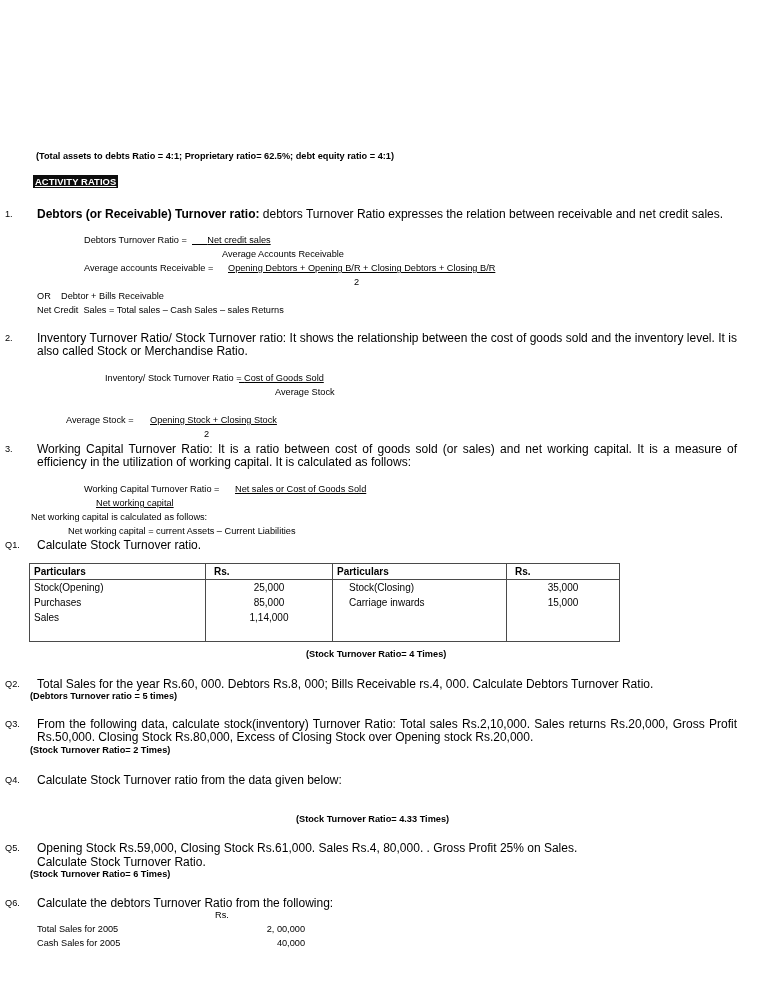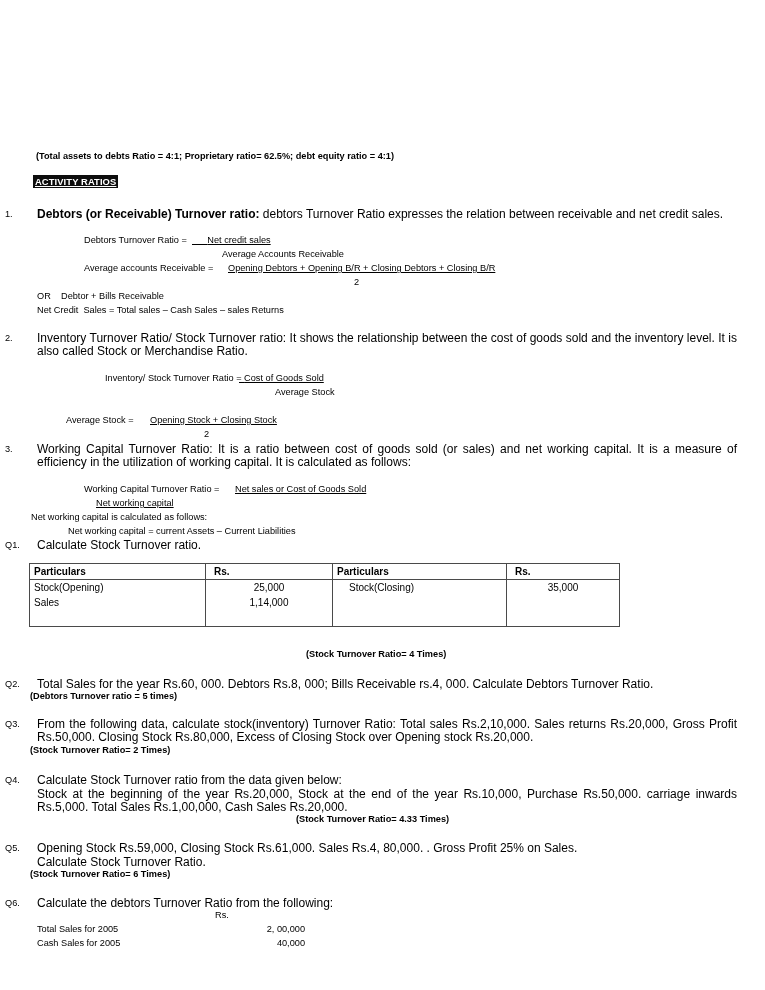--- a/index.html
+++ b/index.html
@@ -159,20 +159,26 @@
       <th style="width:165px;">Particulars</th>
       <th style="width:100px;" class="hdr-amt">Rs.</th>
     </tr>
     <tr>
       <td class="nb">Stock(Opening)</td>
       <td class="nb amt">25,000</td>
       <td class="nb ind">Stock(Closing)</td>
       <td class="nb amt-r">35,000</td>
     </tr>
     <tr>
+      <td class="nb">Purchases</td>
+      <td class="nb amt">85,000</td>
+      <td class="nb ind">Carriage inwards</td>
+      <td class="nb amt-r">15,000</td>
+    </tr>
+    <tr>
       <td class="nb">Sales</td>
       <td class="nb amt">1,14,000</td>
       <td class="nb ind"></td>
       <td class="nb amt-r"></td>
     </tr>
     <tr class="pad-row">
       <td></td>
       <td></td>
       <td></td>
       <td></td>
@@ -185,21 +191,20 @@
   <div class="num" style="top:678px;">Q2.</div>
   <div class="body-txt" style="top:678px; width:700px;">Total Sales for the year Rs.60, 000. Debtors Rs.8, 000; Bills Receivable rs.4, 000. Calculate Debtors Turnover Ratio.</div>
   <div class="t b" style="left:30px; top:692px;">(Debtors Turnover ratio = 5 times)</div>
 
   <div class="num" style="top:718px;">Q3.</div>
   <div class="body-txt just" style="top:718px; width:700px;">From the following data, calculate stock(inventory) Turnover Ratio: Total sales Rs.2,10,000. Sales returns Rs.20,000, Gross Profit Rs.50,000. Closing Stock Rs.80,000, Excess of  Closing Stock over Opening stock Rs.20,000.</div>
   <div class="t b" style="left:30px; top:746px;">(Stock Turnover Ratio= 2 Times)</div>
 
   <div class="num" style="top:774px;">Q4.</div>
   <div class="body-txt" style="top:774px; width:700px;">Calculate Stock Turnover ratio from the data given below:</div>
-  <div class="body-txt just" style="top:788px; width:700px;">Stock at the beginning of the year Rs.20,000, Stock at the end of the  year Rs.10,000, Purchase Rs.50,000. carriage inwards Rs.5,000. Total Sales Rs.1,00,000, Cash Sales Rs.20,000.</div>
   <div class="t b" style="left:296px; top:815px;">(Stock Turnover Ratio= 4.33 Times)</div>
 
   <div class="num" style="top:842px;">Q5.</div>
   <div class="body-txt" style="top:842px; width:700px;">Opening Stock Rs.59,000, Closing Stock Rs.61,000. Sales Rs.4, 80,000. . Gross Profit 25% on Sales.</div>
   <div class="body-txt" style="top:856px; width:700px;">Calculate Stock Turnover Ratio.</div>
   <div class="t b" style="left:30px; top:870px;">(Stock Turnover Ratio= 6 Times)</div>
 
   <div class="num" style="top:897px;">Q6.</div>
   <div class="body-txt" style="top:897px; width:700px;">Calculate the debtors Turnover Ratio from the following:</div>
 

